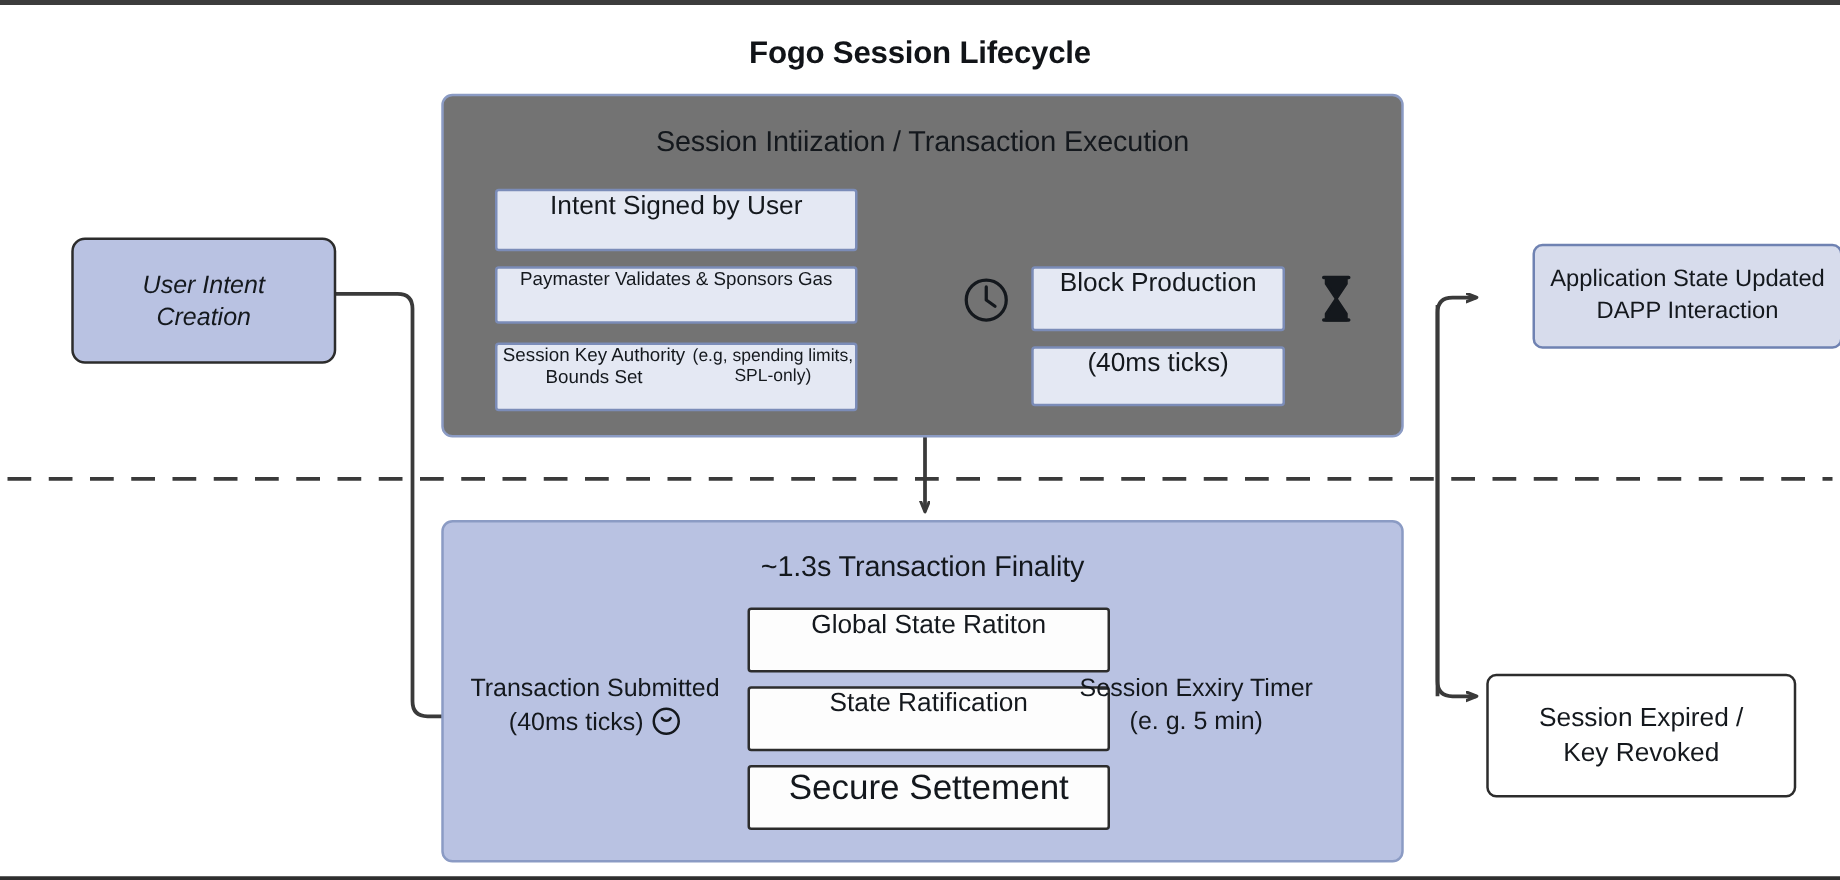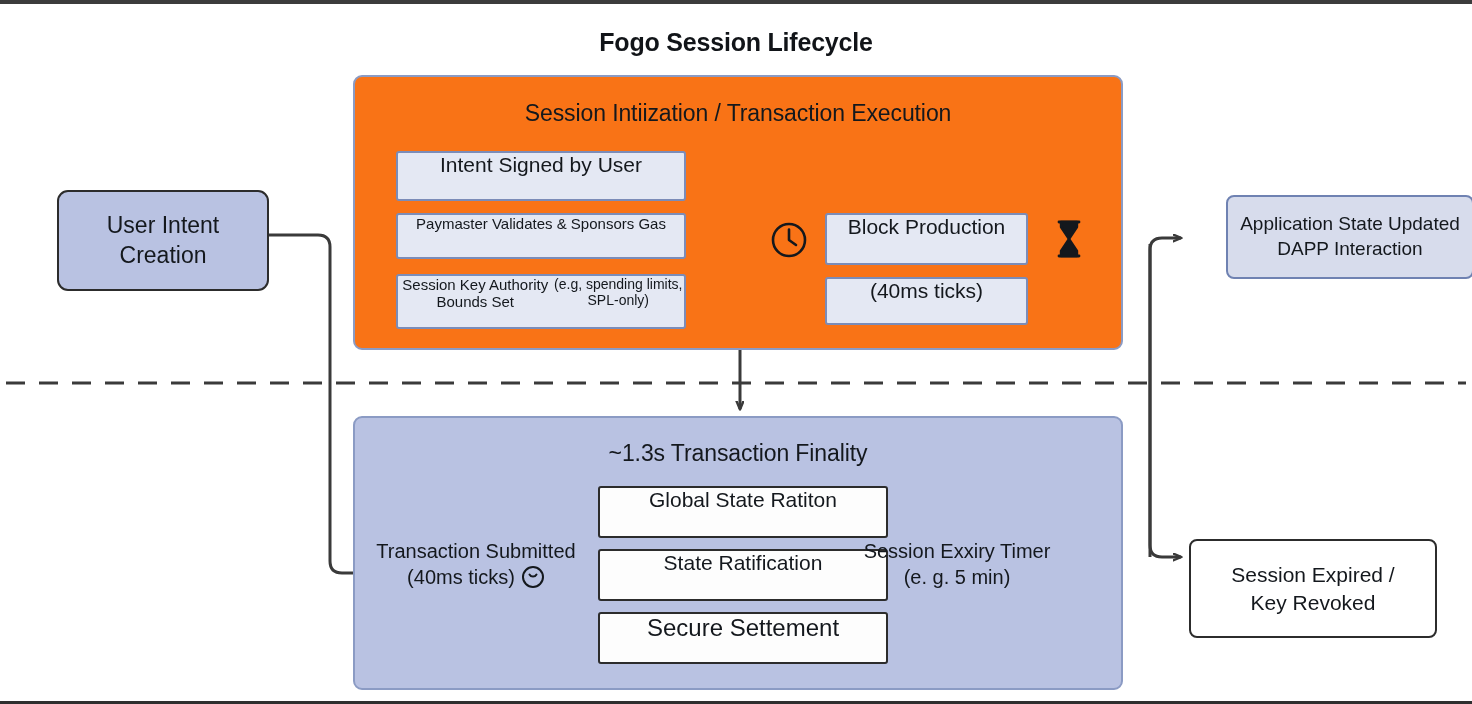--- a/index.html
+++ b/index.html
@@ -49,21 +49,21 @@
   .panel {
     position: absolute;
     box-sizing: border-box;
     border-radius: 9px;
   }
   #panel-init {
     left: 353px;
     top: 71px;
     width: 770px;
     height: 275px;
-    background: #f97316;
+    background: #737373;
     border: 2px solid #8b9bc4;
   }
   #panel-finality {
     left: 353px;
     top: 412px;
     width: 770px;
     height: 274px;
     background: #b9c2e2;
     border: 2px solid #8b9bc4;
   }
@@ -107,39 +107,40 @@
   #chip-session-key .sub { font-size: 14px; }
 
   
   #chip-seysins         { left: 470px; top: 74px;  width: 203px; height: 50px; font-size: 21px; }
   #chip-block-prod      { left: 470px; top: 136px; width: 203px; height: 52px; font-size: 21px; }
   #chip-ticks           { left: 470px; top: 200px; width: 203px; height: 48px; font-size: 21px; }
 
   
   #chip-global-state    { left: 243px; top: 68px;  width: 290px; height: 52px; font-size: 21px; }
   #chip-state-ratif     { left: 243px; top: 131px; width: 290px; height: 52px; font-size: 21px; }
-  #chip-secure-settle   { left: 243px; top: 194px; width: 290px; height: 52px; font-size: 24px; }
+  #chip-secure-settle   { left: 243px; top: 194px; width: 290px; height: 52px; font-size: 28px; }
 
   
   .outer-box {
     position: absolute;
     box-sizing: border-box;
     display: flex;
     align-items: center;
     justify-content: center;
     text-align: center;
     line-height: 1.3;
     color: #14181d;
   }
   #box-user-intent {
     left: 57px;  top: 186px; width: 212px; height: 101px;
     background: #b9c2e2;
     border: 2px solid #2c2c2c;
     border-radius: 11px;
-    font-size: 23px;
+    font-size: 20px;
+    font-style: italic;
   }
   #box-app-state {
     left: 1189px; top: 191px; width: 248px; height: 84px;
     background: #d7dcec;
     border: 2px solid #6f82b2;
     border-radius: 8px;
     font-size: 19px;
     margin-left: 37px;
   }
   #box-session-expired {

